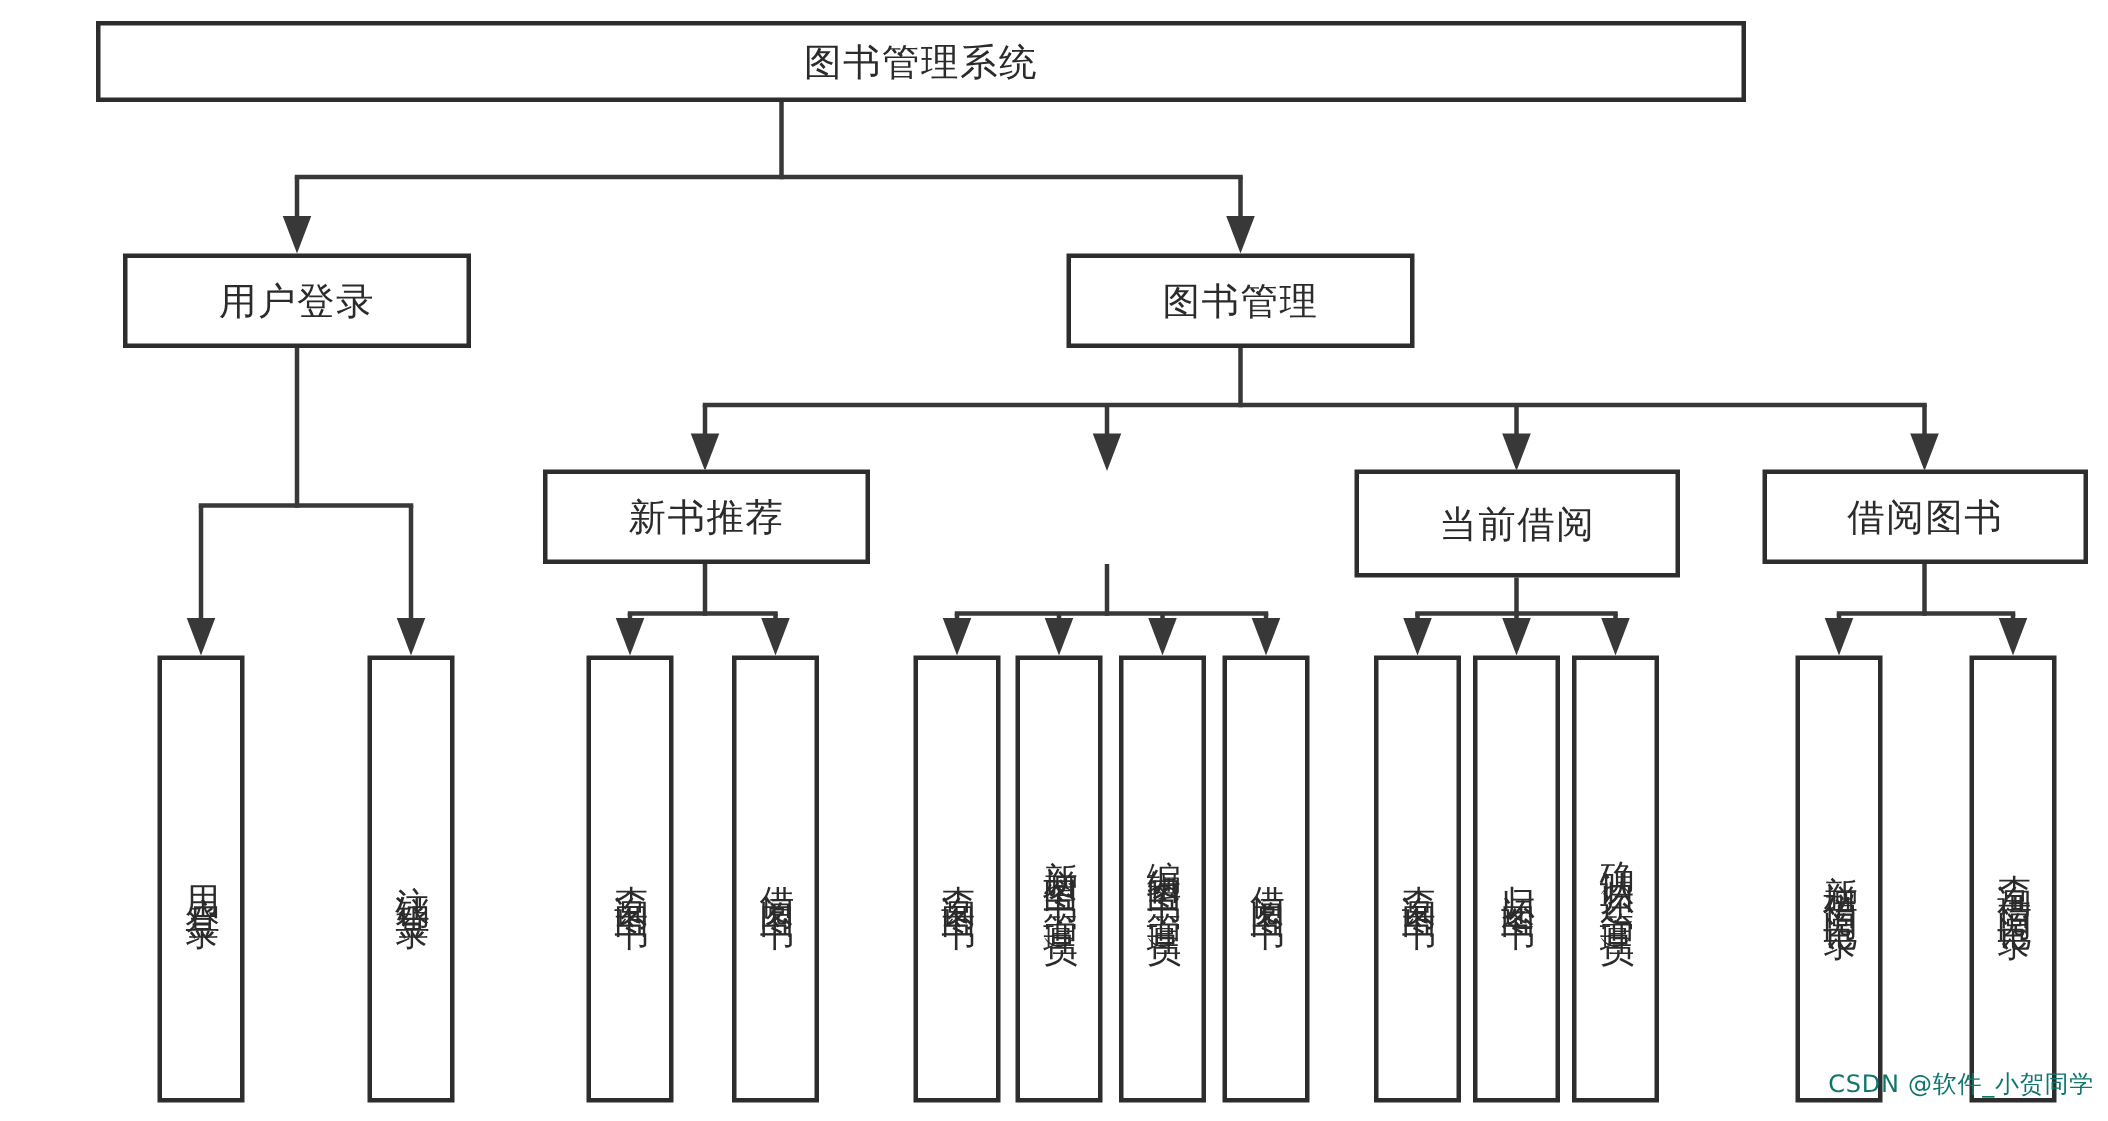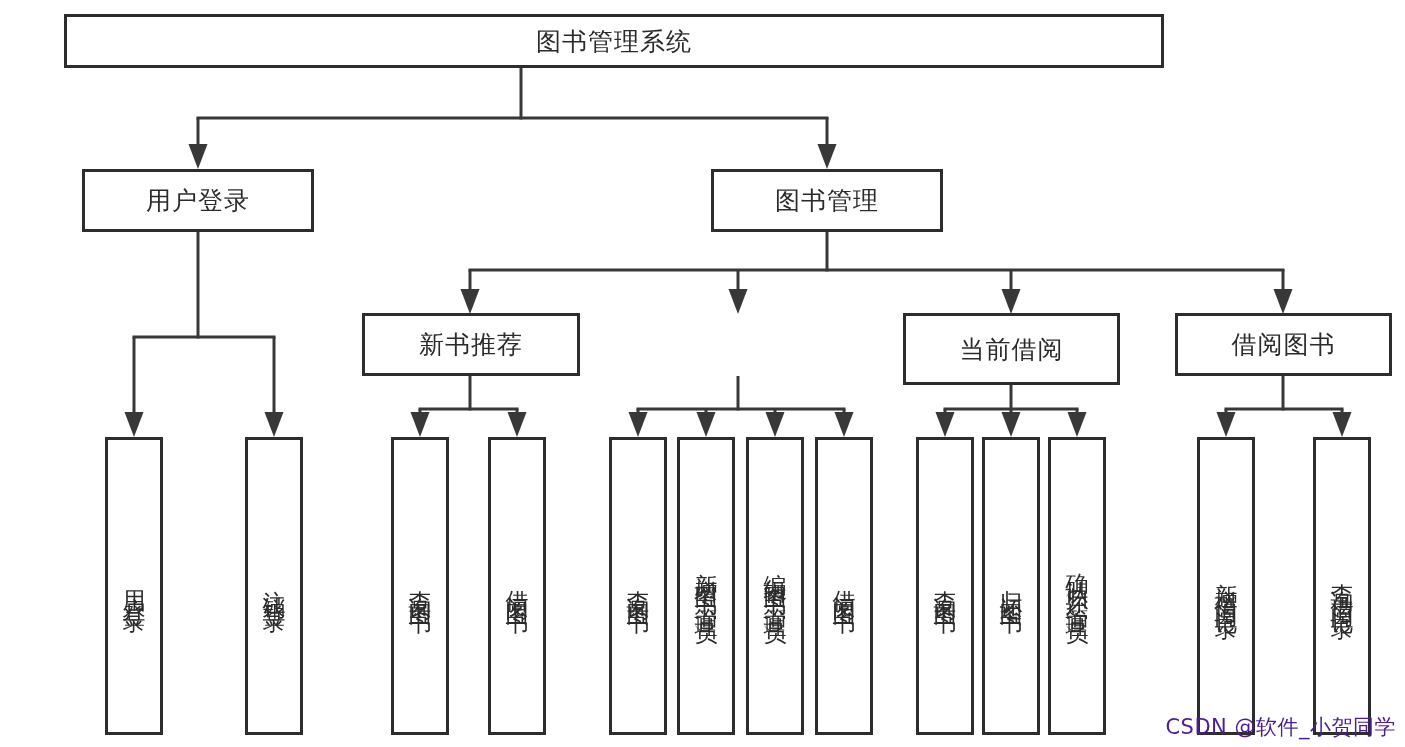--- a/index.html
+++ b/index.html
@@ -50,22 +50,22 @@
   #l-3{left:391px;}  #l-4{left:488px;}
   #l-5{left:609px;}  #l-6{left:677px;}
   #l-7{left:746px;}  #l-8{left:815px;}
   #l-9{left:916px;}  #l-10{left:982px;} #l-11{left:1048px;}
   #l-12{left:1197px;} #l-13{left:1313px;}
   .connector-line{stroke:#383838;stroke-width:3;}
   .arrow-head{fill:#383838;}
   #watermark{
     position:absolute;
     right:9px;top:713px;
-    font-size:21px;
-    color:#4c1d95;
+    font-size:16px;
+    color:#0f766e;
     letter-spacing:0.5px;
     white-space:nowrap;
   }
 </style>
 </head>
 <body>
 
 <div id="canvas">
 
   <svg id="connectors" viewBox="0 0 1405 747" xmlns="http://www.w3.org/2000/svg">

